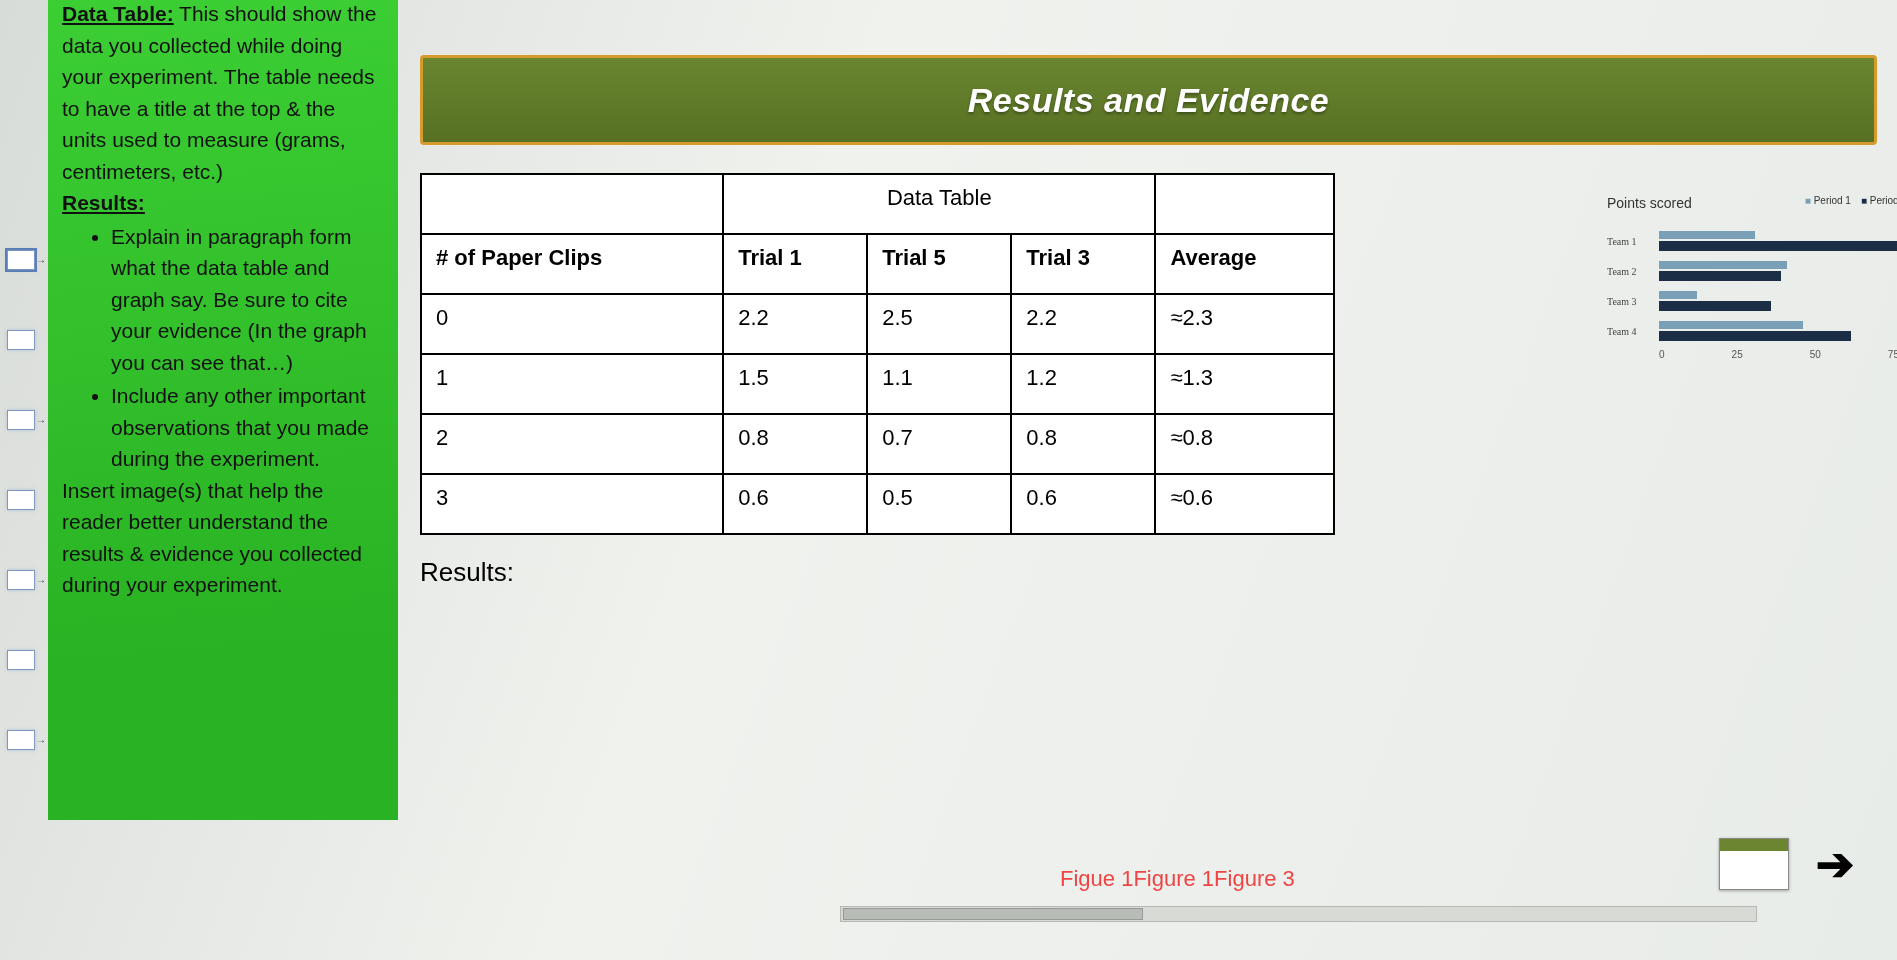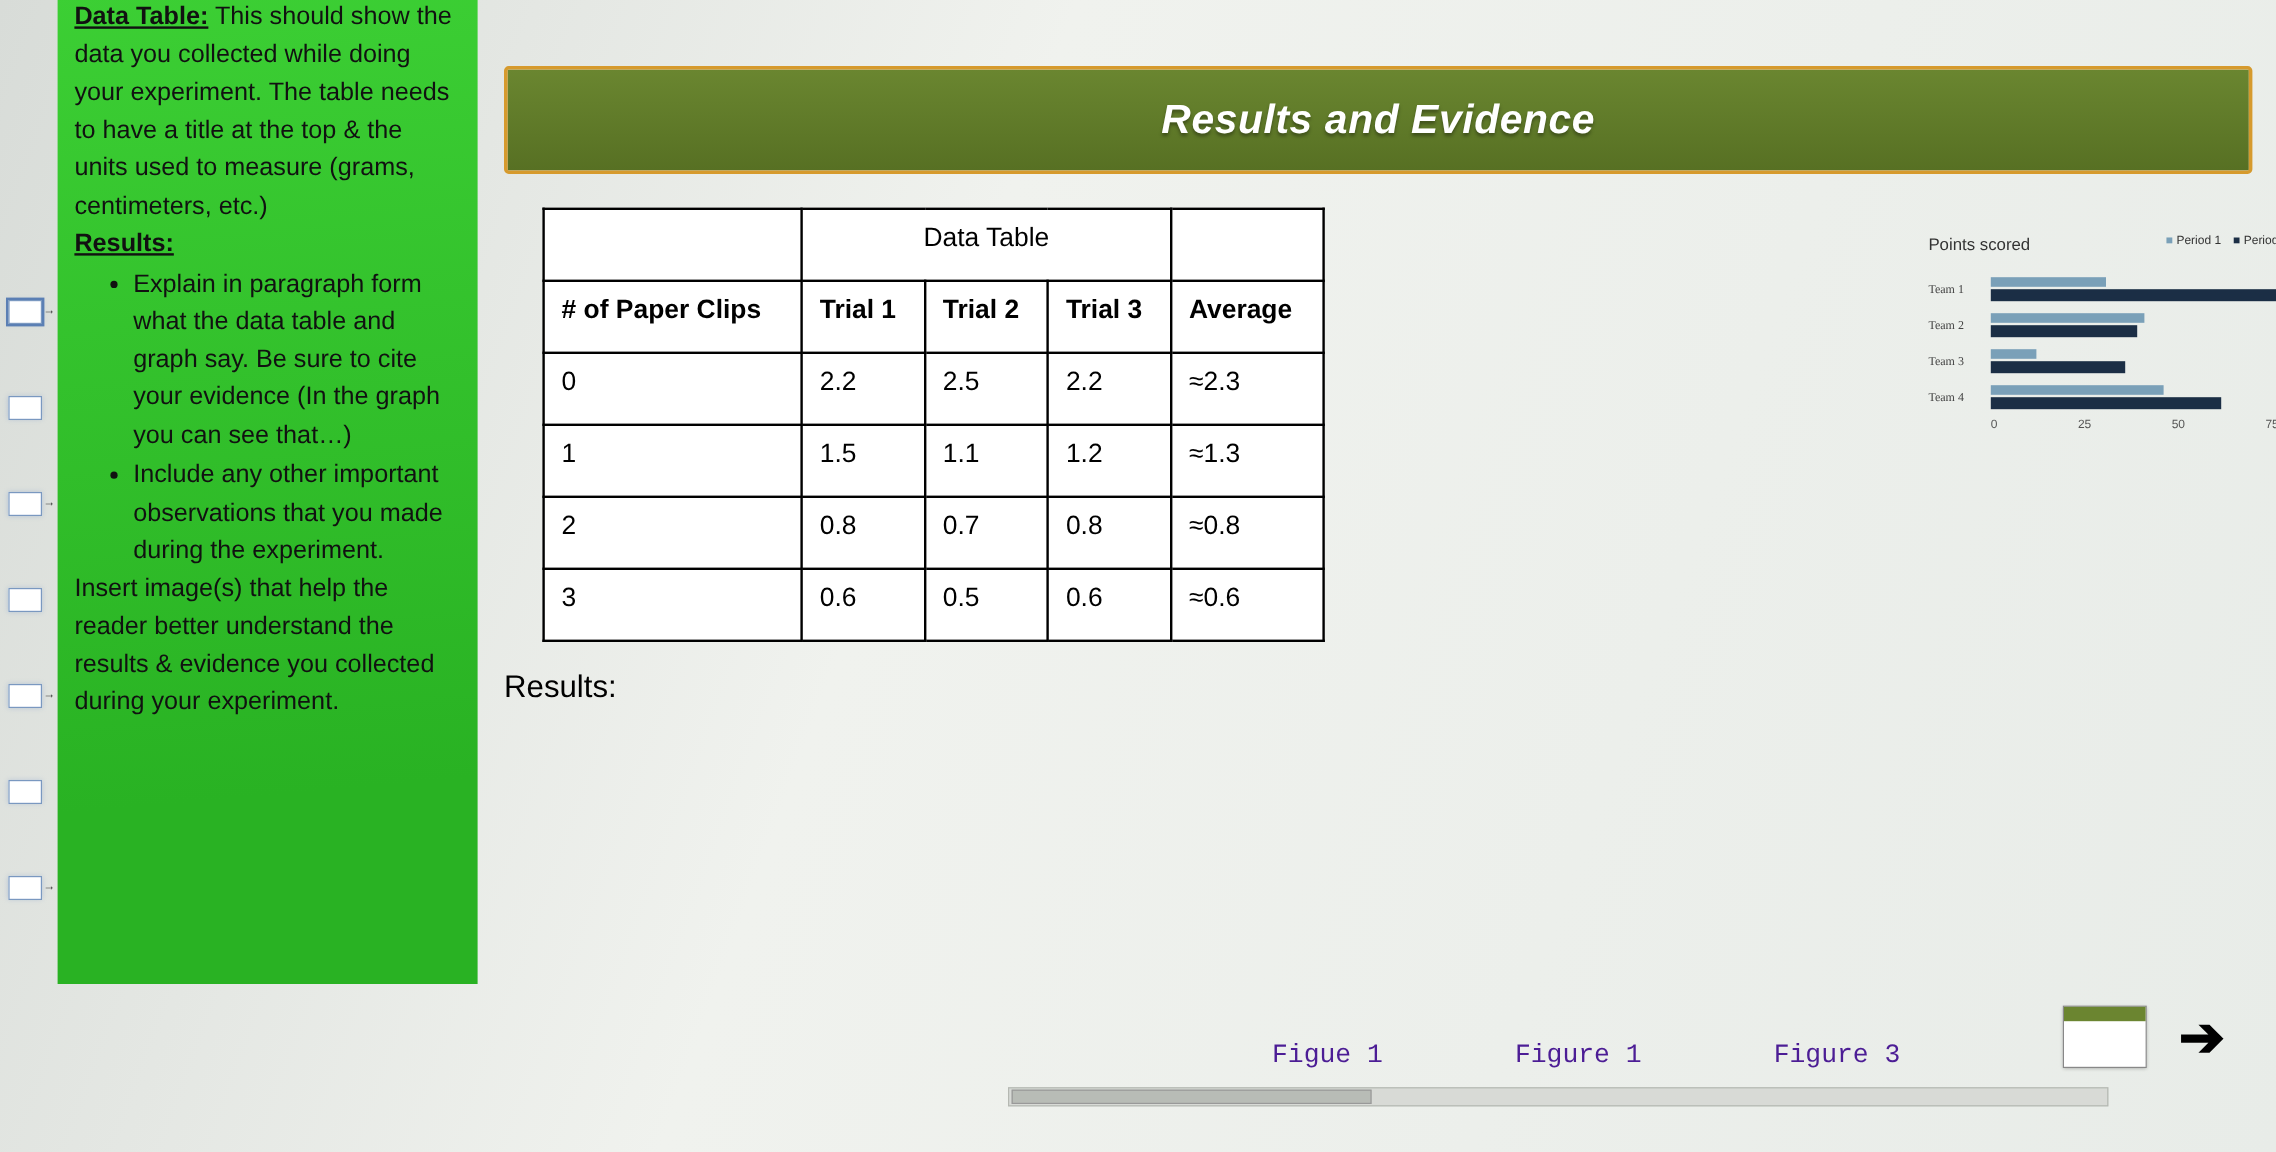--- a/index.html
+++ b/index.html
@@ -69,22 +69,21 @@
   .title-bar h1 {
     color:#fff; font-style: italic; font-weight: bold;
     font-size: 34px; letter-spacing: .5px;
     text-shadow: 0 2px 3px rgba(0,0,0,.35);
   }
 
   table.data {
     margin-top: 28px;
     border-collapse: collapse;
     background: #fff;
-    width: 652px;
-    margin-left: 32px;
+    width: 915px;
   }
   table.data th, table.data td {
     border: 2px solid #000;
     padding: 10px 14px;
     font-size: 22px;
     text-align: left;
     vertical-align: top;
     height: 60px;
   }
   table.data .table-title {
@@ -114,22 +113,22 @@
   .chart-row .cat { width:46px; font-size:10px; color:#444;font-family:Liberation Serif, serif; }
   .chart-row .bars { position:relative; width:240px; height:24px; }
   .bar1 { position:absolute; top:2px; height:8px; background:#7aa0b8; }
   .bar2 { position:absolute; top:12px; height:10px; background:#1b2e45; }
   .axis { display:flex; justify-content:space-between; font-size:10px; margin-left:52px; width:240px; color:#555; }
 
   
   .fig-labels {
     position:absolute;
     bottom: 48px; left: 640px;
-    display:flex; gap:110px;
-    font-size:22px; color:#4c1d95;font-family:Liberation Mono, monospace;
+    display:flex; 
+    font-size:22px; color:#ef4444;
   }
   .bottom-nav {
     position:absolute; right:14px; bottom:50px;
     display:flex; gap:18px; align-items:center;
   }
   .figure-thumb {
     width:70px; height:52px; background:#fff; border:1px solid #888;
     box-shadow:0 1px 3px rgba(0,0,0,.3);
     display:flex; flex-direction:column;
   }
@@ -193,21 +192,21 @@
   <table class="data">
     <tbody>
         <tr>
       <th></th>
       <th class="table-title" colspan="3">Data Table</th>
       <th></th>
     </tr>
     <tr>
       <th># of Paper Clips</th>
       <th>Trial 1</th>
-      <th>Trial 2</th>
+      <th>Trial 5</th>
       <th>Trial 3</th>
       <th>Average</th>
     </tr>
     <tr>
       <td>0</td>
       <td>2.2</td>
       <td>2.5</td>
       <td>2.2</td>
       <td>≈2.3</td>
     </tr>

